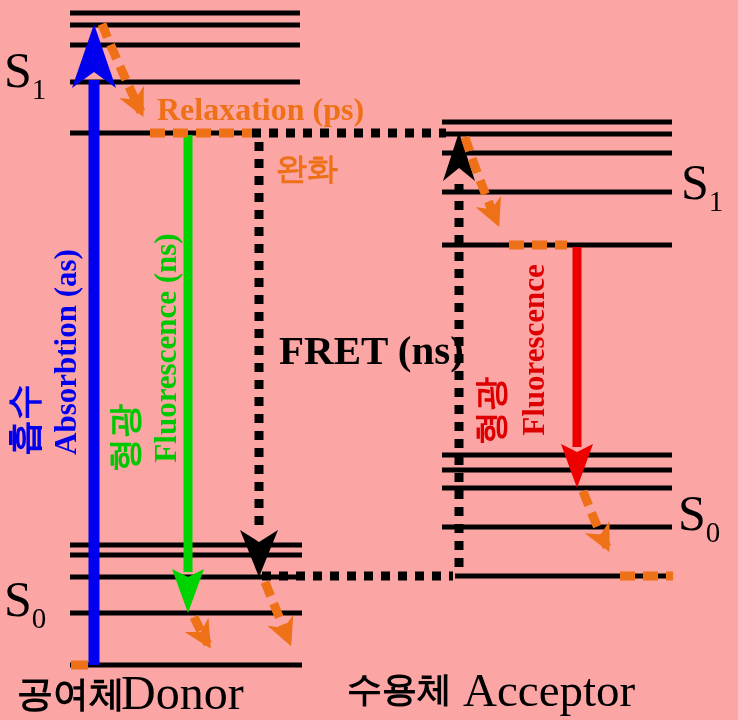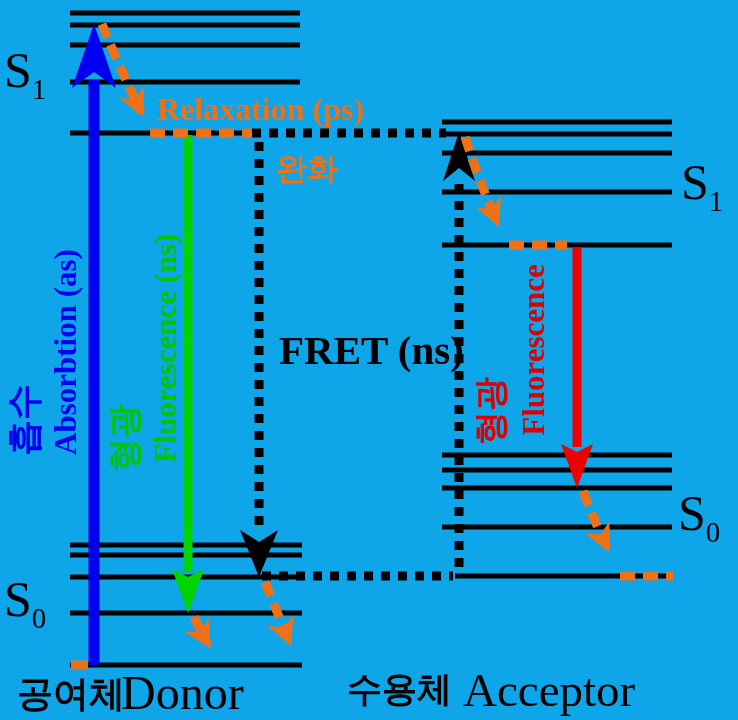--- a/index.html
+++ b/index.html
@@ -1,16 +1,16 @@
 <!DOCTYPE html>
 <html><head>
 <meta charset="utf-8">
 <style>
   html,body{margin:0;padding:0;background:#ffffff;}
-  .stage{position:relative;width:738px;height:720px;background:#0ea5e9;overflow:hidden;
+  .stage{position:relative;width:738px;height:720px;background:#fca5a5;overflow:hidden;
          font-family:"Liberation Sans",sans-serif;}
   svg{display:block;}
   
   .serif{font-family:"Liberation Serif","DejaVu Serif",serif;}
   .sansb{font-family:"Liberation Sans","DejaVu Sans",sans-serif;font-weight:bold;}
   .w6{font-weight:600;}
   .blue-t{fill:#0000EE;}
   .green-t{fill:#00C800;}
   .red-t{fill:#DD0000;}
   .orange-t{fill:#EE7118;}

